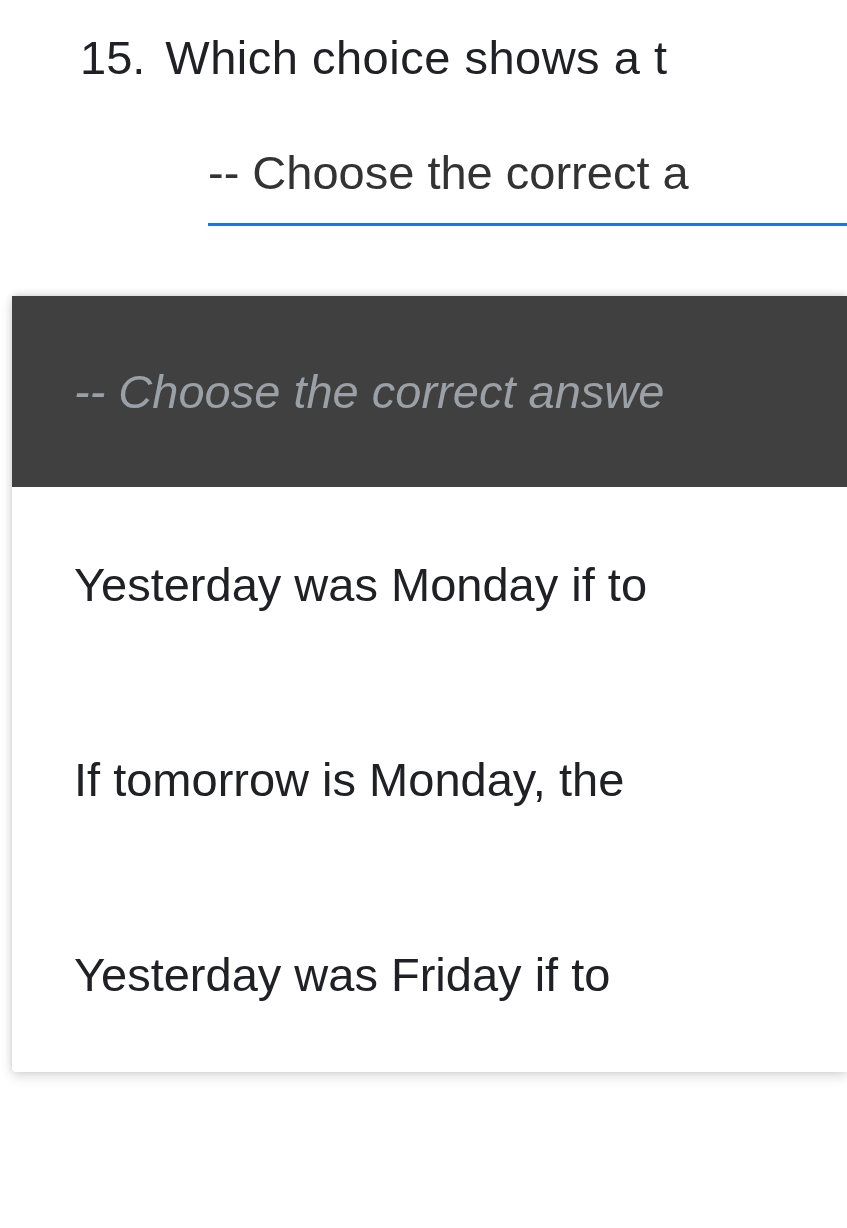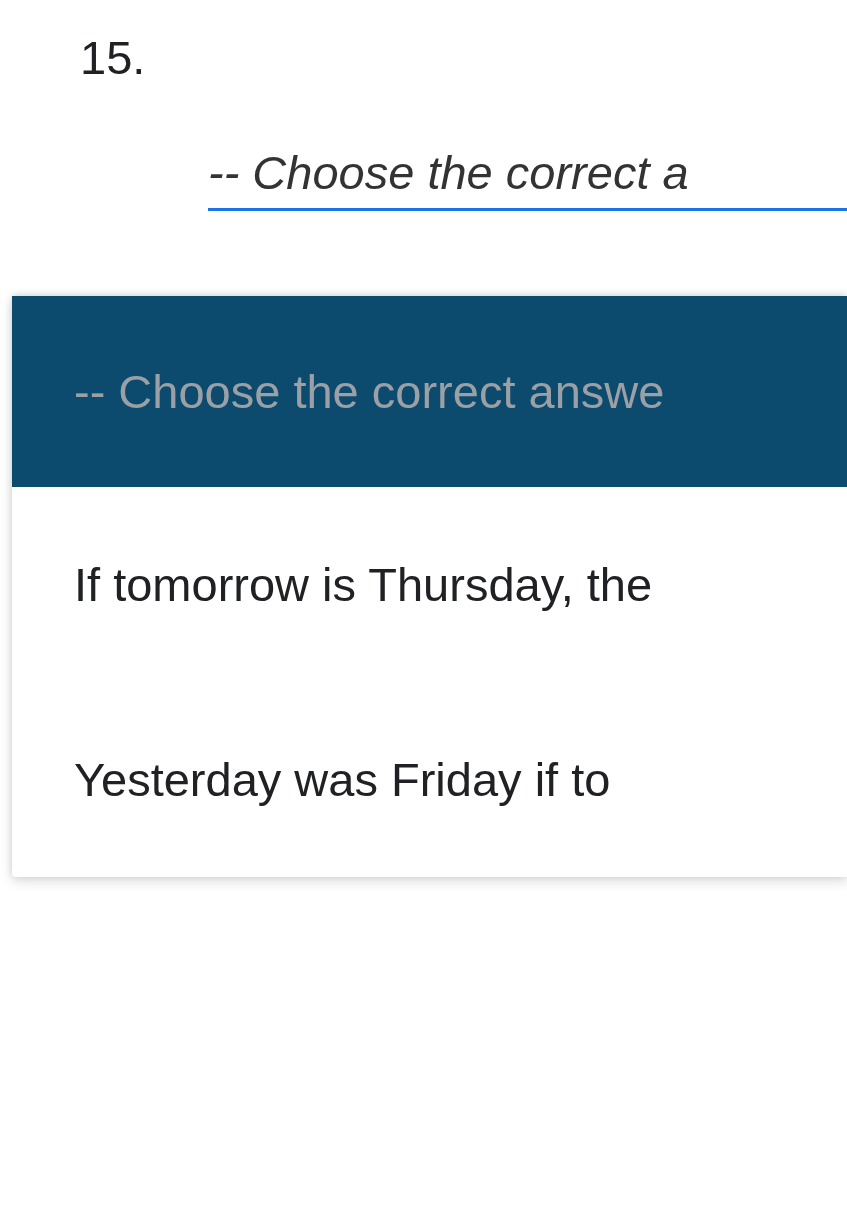--- a/index.html
+++ b/index.html
@@ -24,65 +24,69 @@
       white-space: nowrap;
     }
     .question-number {
       margin-right: 20px;
     }
     .question-text {
       letter-spacing: 0.5px;
     }
     .select-display {
       margin: 60px 0 0 208px;
-      padding-bottom: 8px;
+      padding-bottom: 23px;
       border-bottom: 3px solid #1a73e8;
       font-size: 47px;
-      font-style: italic;
       color: #333;
       white-space: nowrap;
     }
     .dropdown-panel {
       position: absolute;
       top: 296px;
       left: 12px;
       right: 0;
       background: #ffffff;
       box-shadow: 0 -2px 6px rgba(60,64,67,0.15), 0 4px 12px rgba(60,64,67,0.2);
       border-radius: 4px 0 0 4px;
     }
     .dropdown-placeholder {
-      background: #0c4a6e;
+      background: #404040;
       padding: 68px 0 68px 62px;
       font-size: 47px;
+      font-style: italic;
       color: #9aa0a6;
       white-space: nowrap;
     }
     .dropdown-option {
       padding: 70px 0 70px 62px;
       font-size: 47px;
       color: #202124;
       white-space: nowrap;
       cursor: pointer;
     }
   </style>
 </head>
 <body>
 
 <div class="question-header">
   <span class="question-number">15.</span>
+  <span class="question-text">Which choice shows a t</span>
 </div>
 
 <div class="select-display">
   <span>-- Choose the correct a</span>
 </div>
 
 <div class="dropdown-panel">
   <div class="dropdown-placeholder">
     <span>-- Choose the correct answe</span>
   </div>
   <div class="dropdown-option">
-    <span>If tomorrow is Thursday, the</span>
+    <span>Yesterday was Monday if to</span>
+  </div>
+  <div class="dropdown-option">
+    <span>If tomorrow is Monday, the</span>
   </div>
   <div class="dropdown-option">
     <span>Yesterday was Friday if to</span>
   </div>
 </div>
 
 </body></html>

